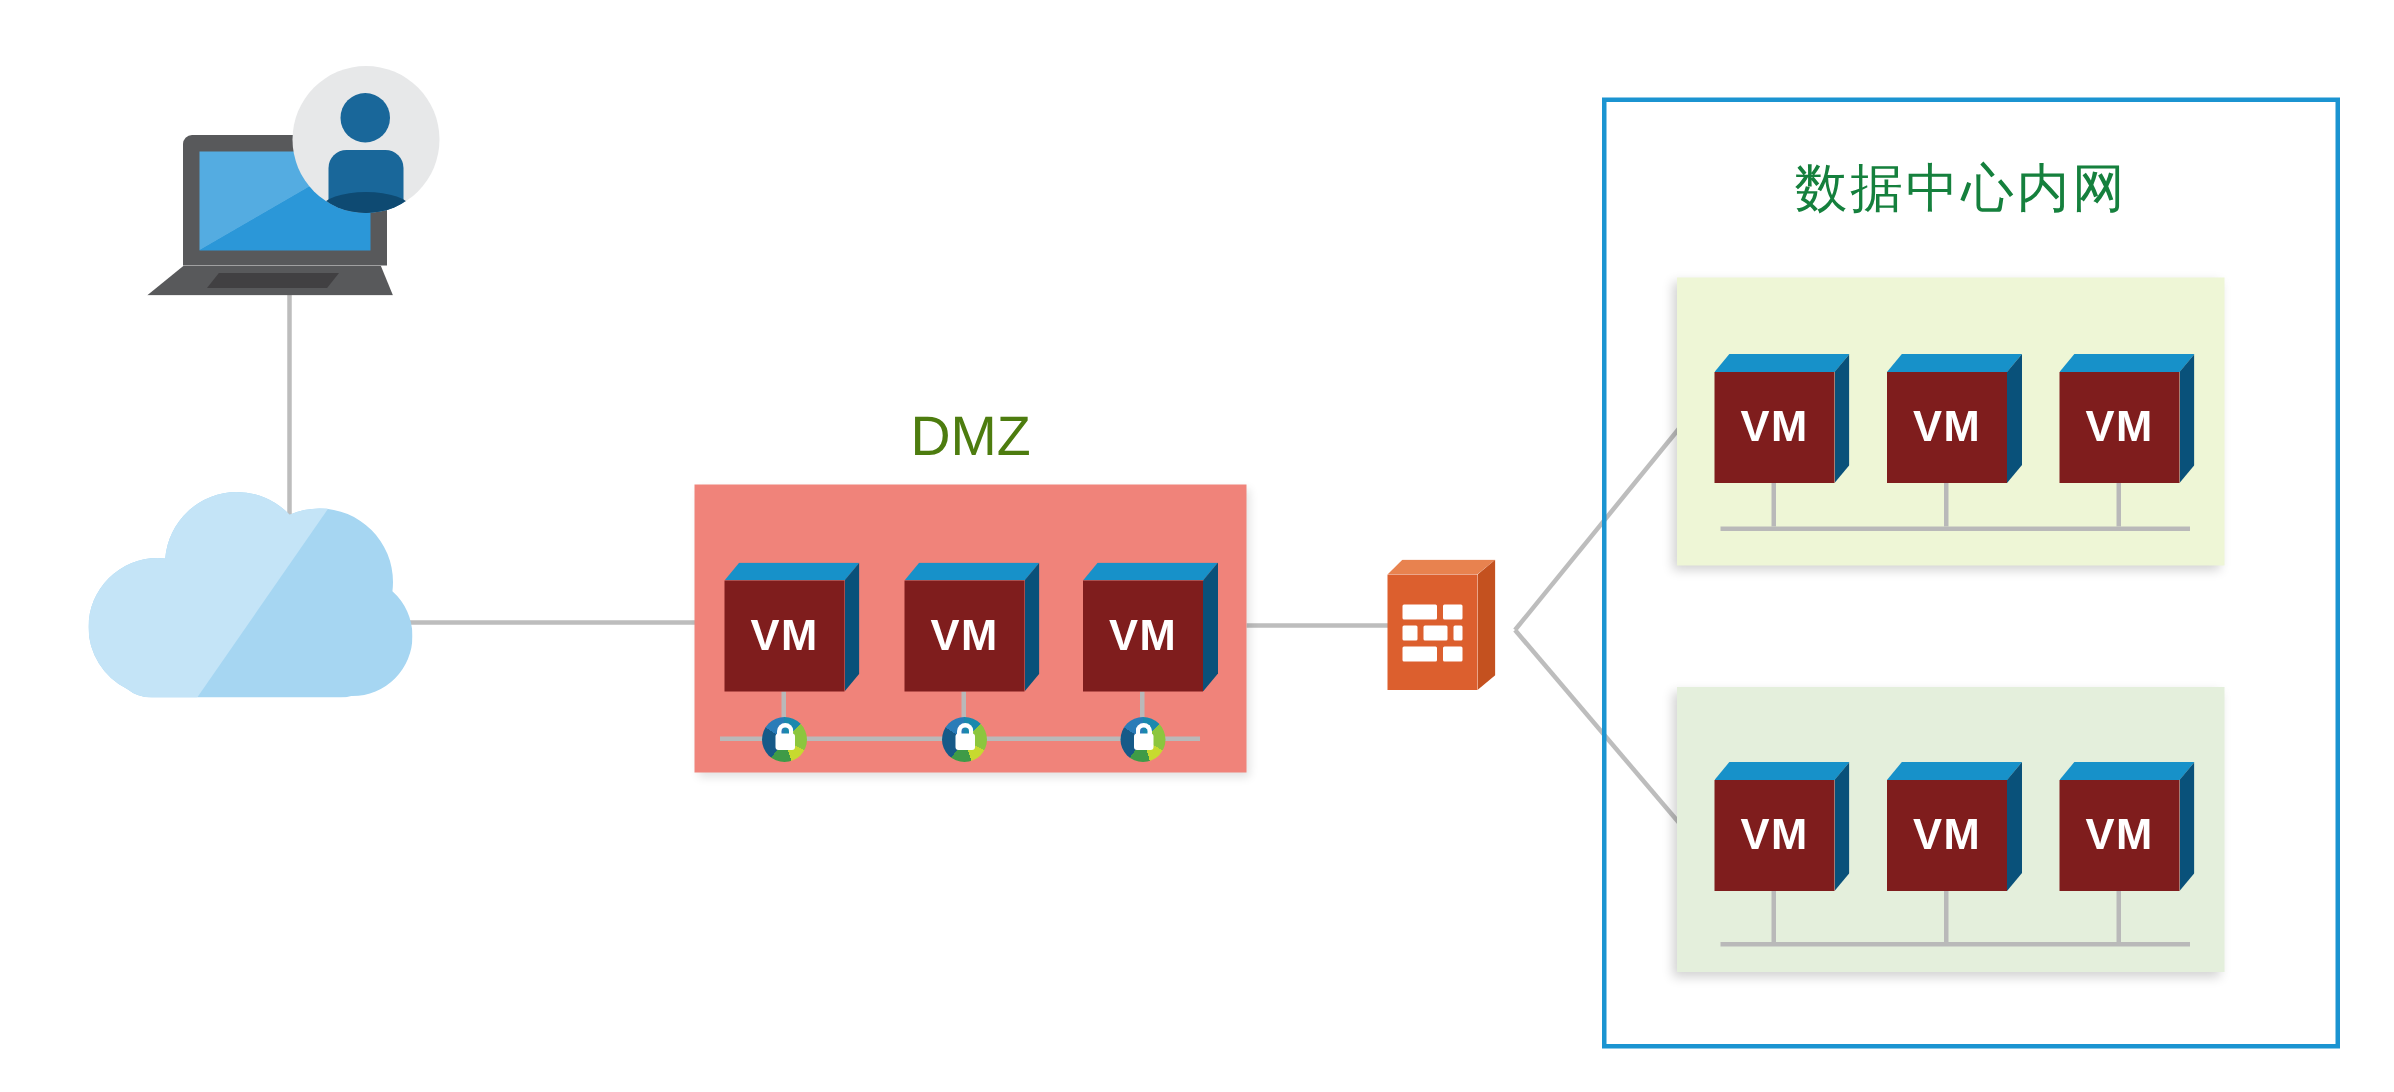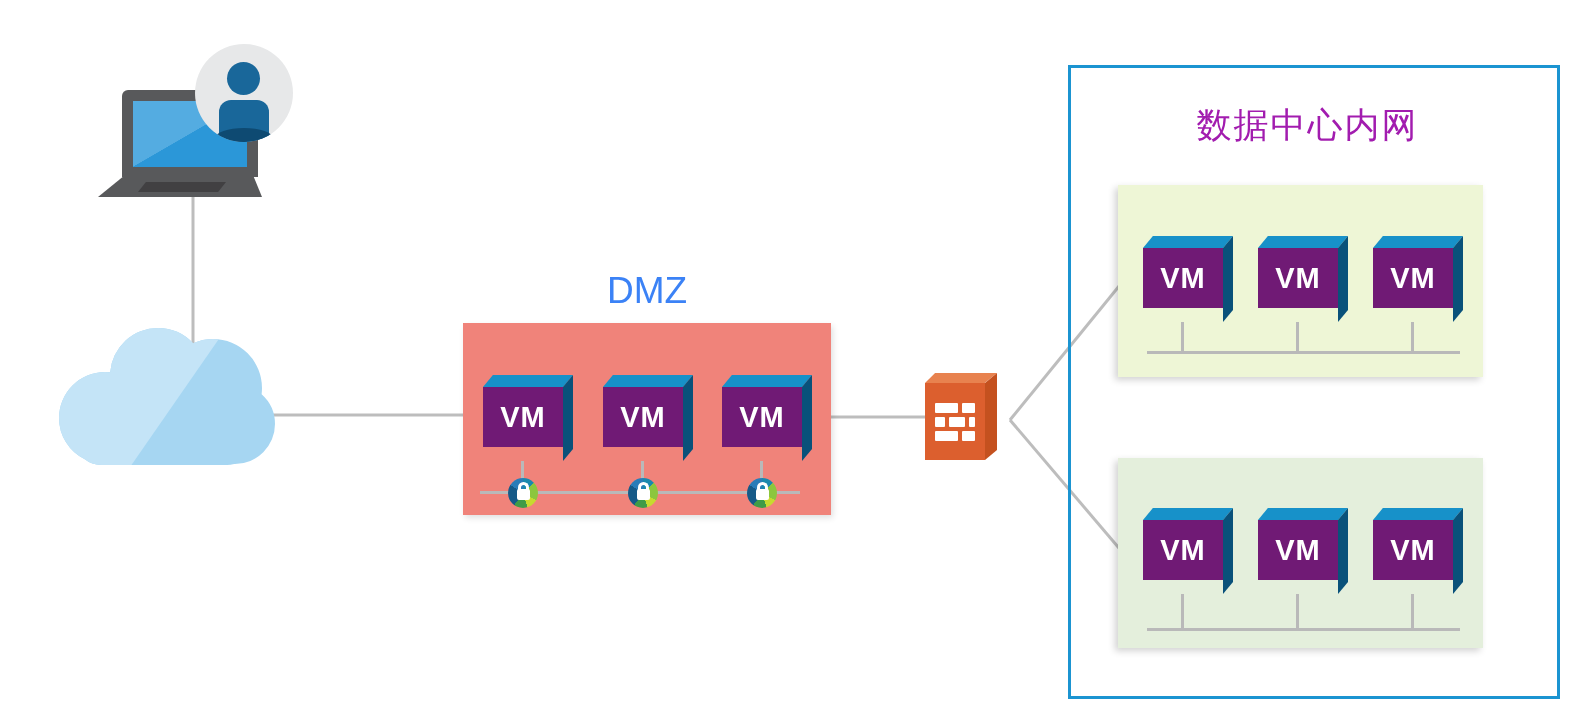--- a/index.html
+++ b/index.html
@@ -18,37 +18,37 @@
     clip-path:polygon(9% 0,100% 0,91% 100%,0 100%); }
   .avatar { position:absolute; left:195px; top:44px; width:98px; height:98px; border-radius:50%;
     background:#E7E8E9; overflow:hidden; }
   .avatar .head { position:absolute; left:32px; top:18px; width:33px; height:33px; border-radius:50%; background:#19679A; }
   .avatar .torso { position:absolute; left:24px; top:56px; width:50px; height:46px; border-radius:12px 12px 0 0; background:#19679A; }
   .avatar .torso-shade { position:absolute; left:20px; top:84px; width:58px; height:20px; border-radius:50%; background:#0E4A72; }
 
   
   .dmz-zone { position:absolute; left:463px; top:323px; width:368px; height:192px;
     background:#F0837A; box-shadow:2px 3px 6px rgba(0,0,0,0.12); }
-  .zone-label { position:absolute; color:#3b82f6; text-align:center; }
+  .zone-label { position:absolute; color:#4d7c0f; text-align:center; }
   .dmz-label { left:547px; top:270px; width:200px; font-size:37px; }
   .dc-zone { position:absolute; left:1068px; top:65px; width:492px; height:634px;
     border:3px solid #1B94D1; background:transparent; }
-  .dc-label { left:1068px; top:102px; width:479px; font-size:35px; color:#a21caf; letter-spacing:2px; }
+  .dc-label { left:1068px; top:102px; width:479px; font-size:35px; color:#15803d; letter-spacing:2px; }
   .subnet-1 { position:absolute; left:1118px; top:185px; width:365px; height:192px;
     background:#EEF6D6; box-shadow:-3px 3px 7px rgba(0,0,0,0.18); }
   .subnet-2 { position:absolute; left:1118px; top:458px; width:365px; height:190px;
     background:#E4EFDC; box-shadow:-3px 3px 7px rgba(0,0,0,0.18); }
 
   
   .cube { position:absolute; width:90px; height:86px; }
   .cube-top { position:absolute; left:0; top:0; width:90px; height:12px; background:#1791C9;
     clip-path:polygon(0 100%,11% 0,100% 0,89% 100%); }
   .cube-side { position:absolute; left:80px; top:0; width:10px; height:86px; background:#09517A;
     clip-path:polygon(0 14%,100% 0,100% 86%,0 100%); }
-  .cube-front { position:absolute; left:0; top:12px; width:80px; height:60px; background:#701a75;
+  .cube-front { position:absolute; left:0; top:12px; width:80px; height:74px; background:#7f1d1d;
     display:flex; align-items:center; justify-content:center;
     color:#ffffff; font-weight:bold; font-size:29px; letter-spacing:1px; }
 
   
   .bus { position:absolute; height:3px; background:#B9B9B9; }
   .stem { position:absolute; width:3px; background:#B9B9B9; }
 
   
   .lock { position:absolute; width:30px; height:30px; border-radius:50%;
     background:conic-gradient(from 0deg,

